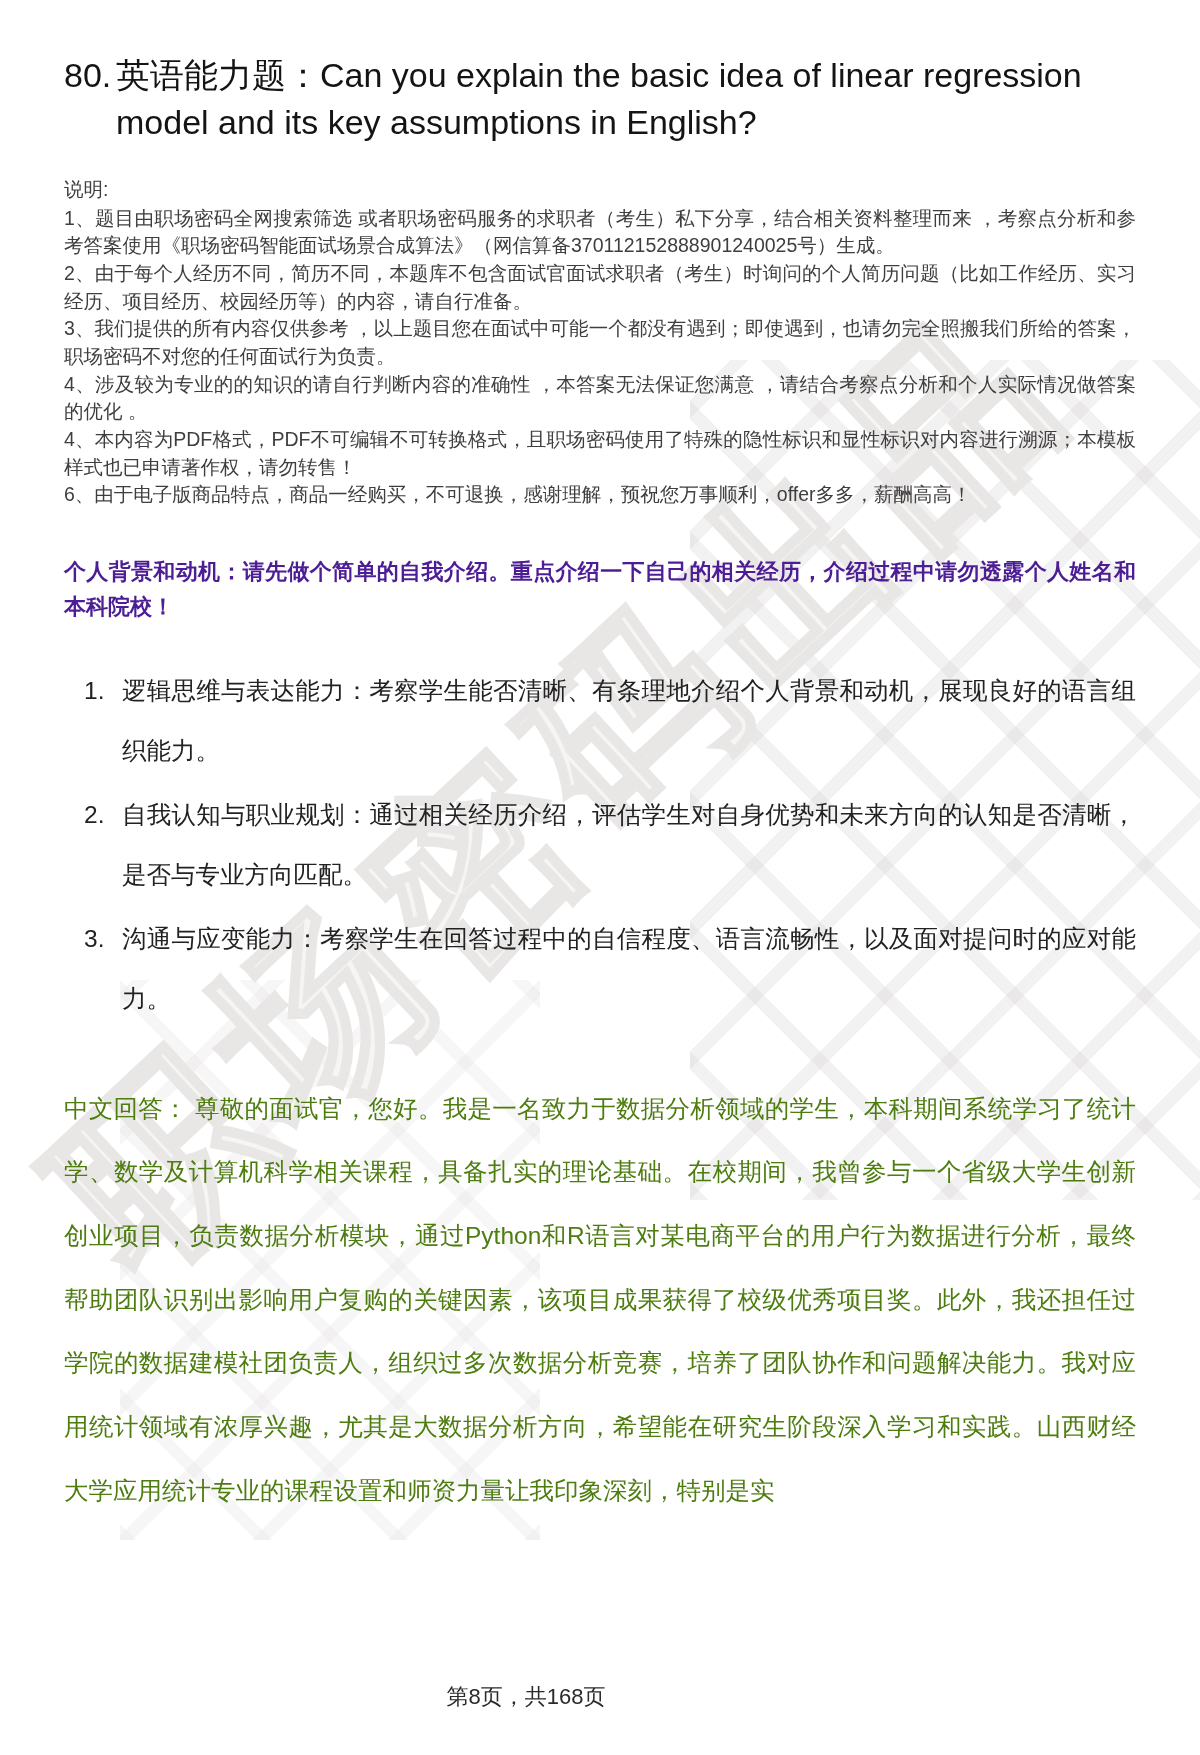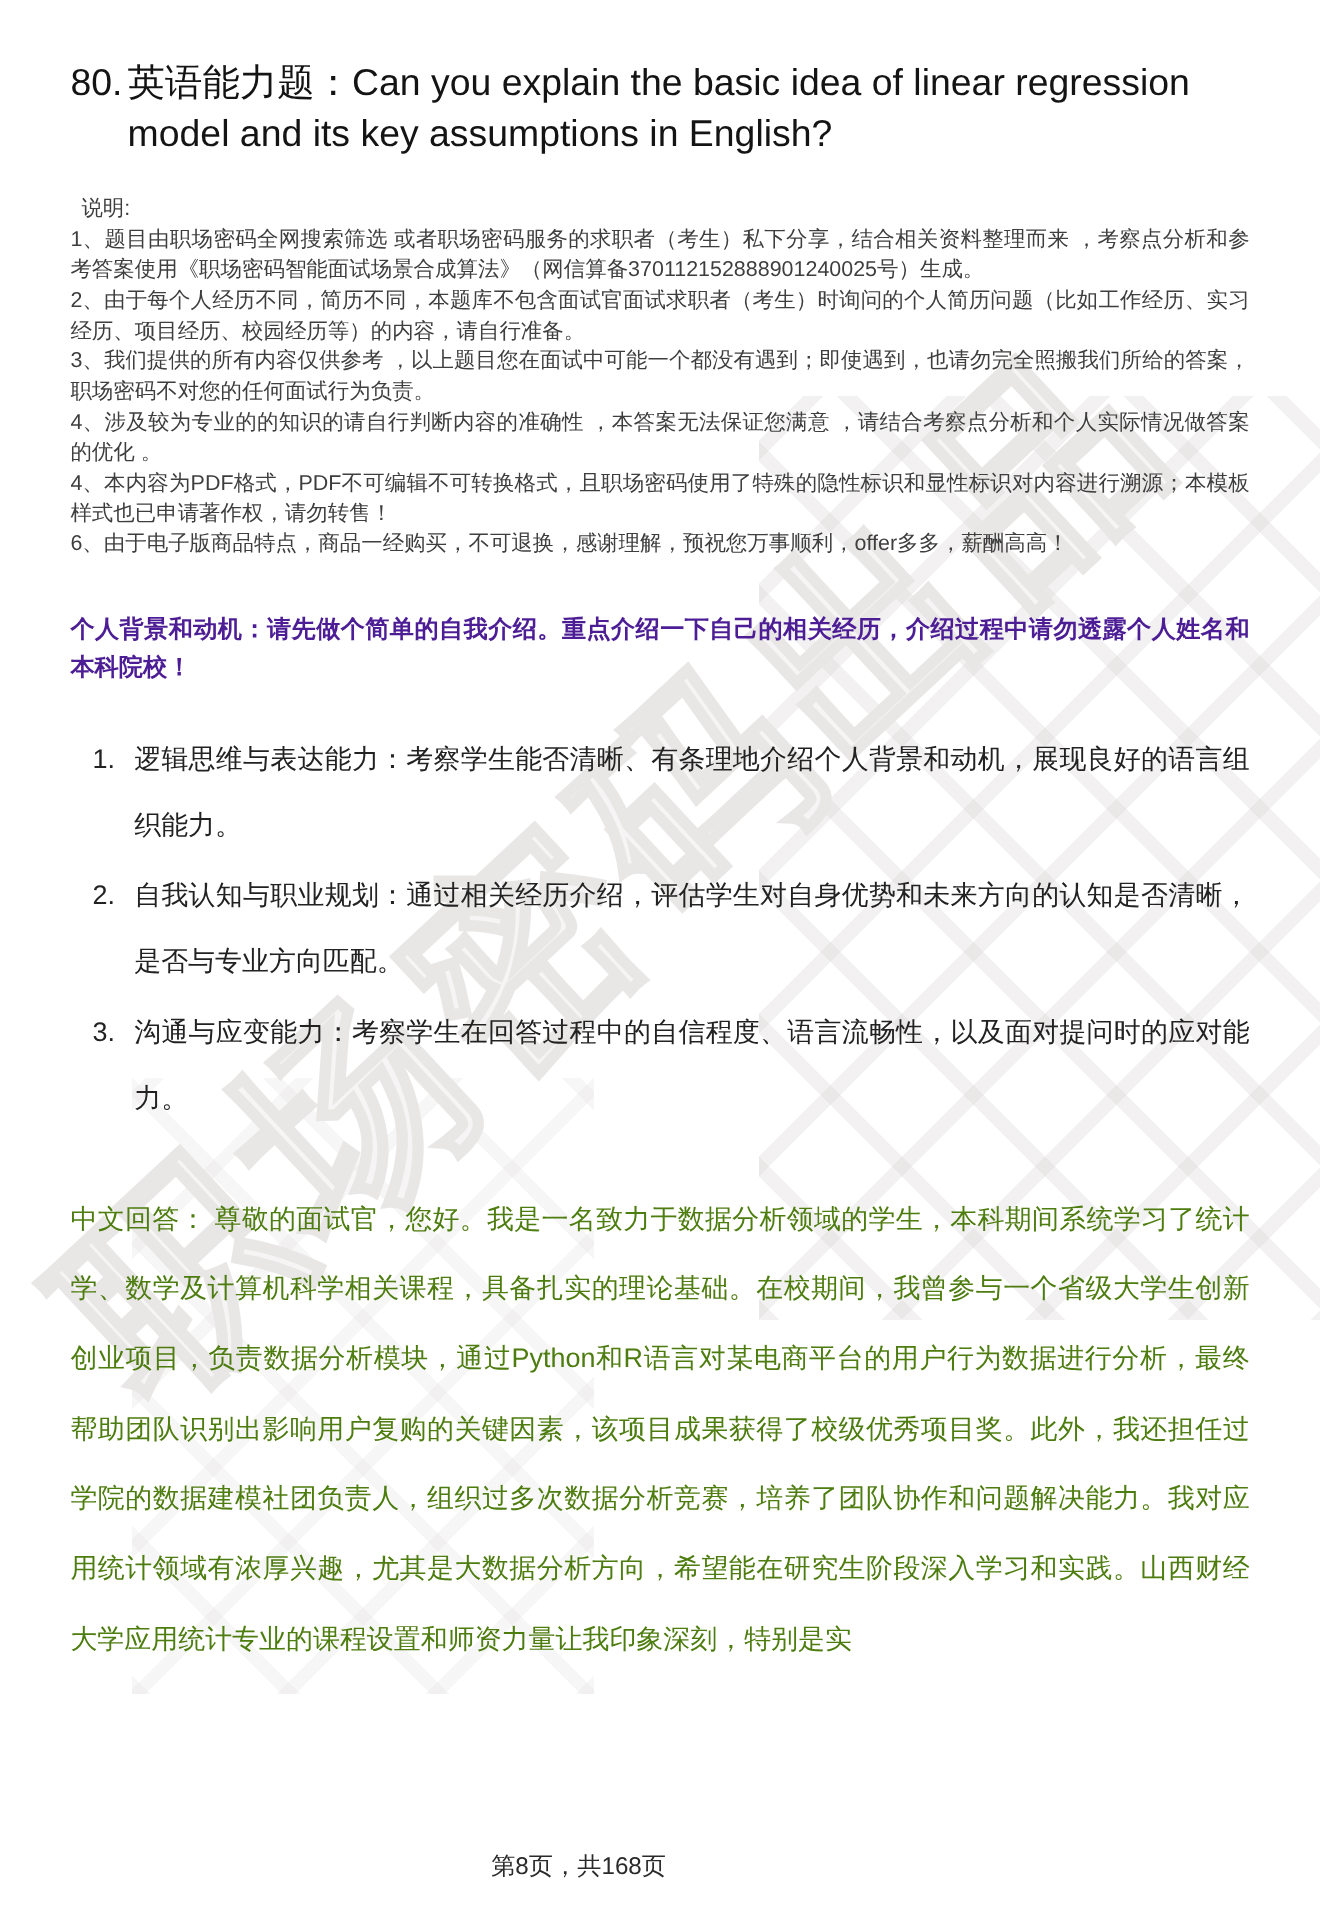--- a/index.html
+++ b/index.html
@@ -35,21 +35,21 @@
   }
 
   
   .content{position:relative;z-index:1;padding:52px 64px 0 64px;box-sizing:border-box;}
 
   .q-head{display:flex;font-size:34px;font-weight:400;color:#141414;line-height:1.38;}
   .q-num{flex:0 0 52px;}
   .q-title{flex:1;}
 
   .notes{margin-top:30px;font-size:19.5px;line-height:1.42;color:#3e3e3e;}
-  .note-label{margin-bottom:1px;margin-left:10px;}
+  .note-label{margin-bottom:1px;}
   .note-line{text-align:justify;}
 
   .prompt{
     margin-top:46px;font-size:22px;font-weight:700;line-height:1.58;
     color:#4c1d95;text-align:justify;
   }
 
   .analysis-heading{margin-top:32px;font-size:24px;font-weight:700;color:#e60f0f;}
 
   .points{margin-top:36px;font-size:24.5px;color:#222222;padding-left:20px;}

